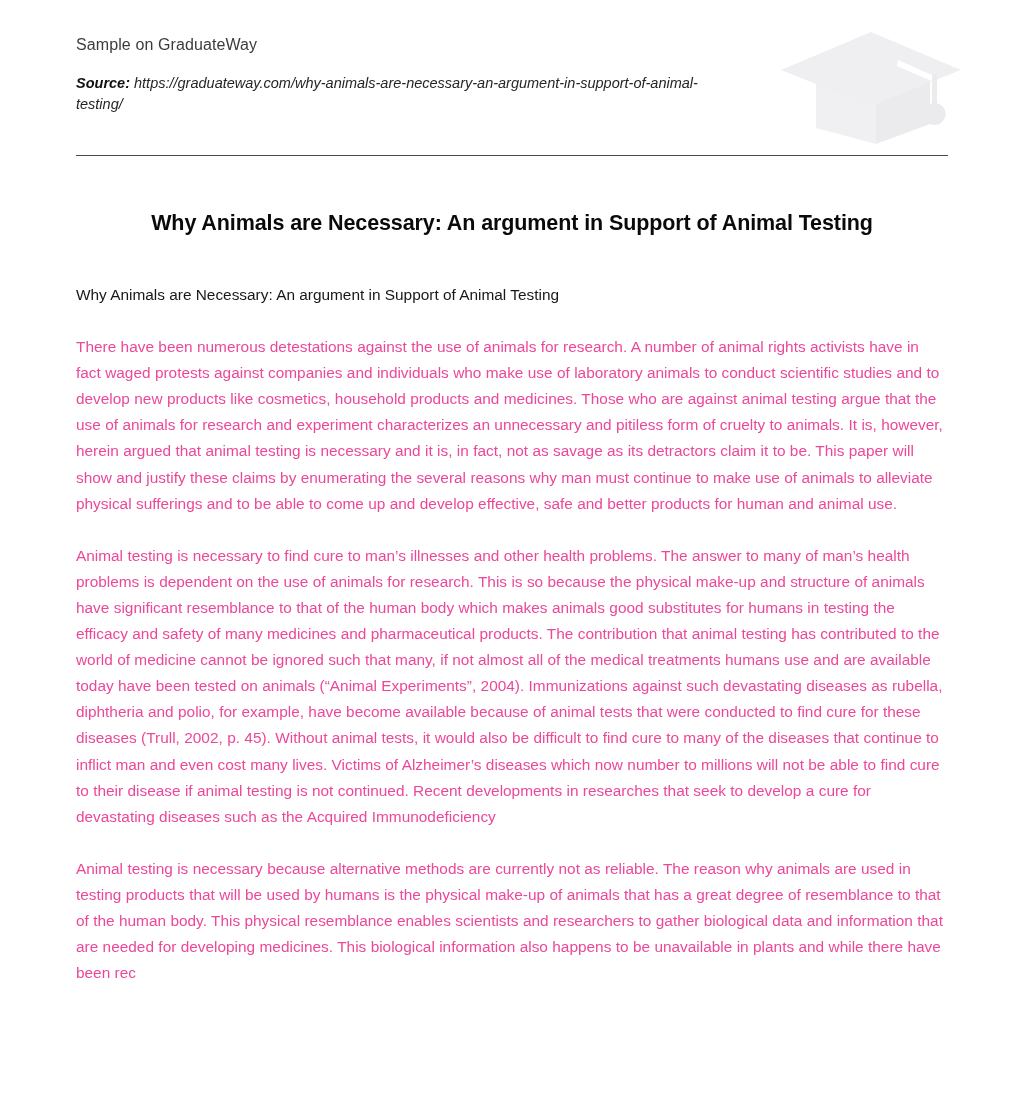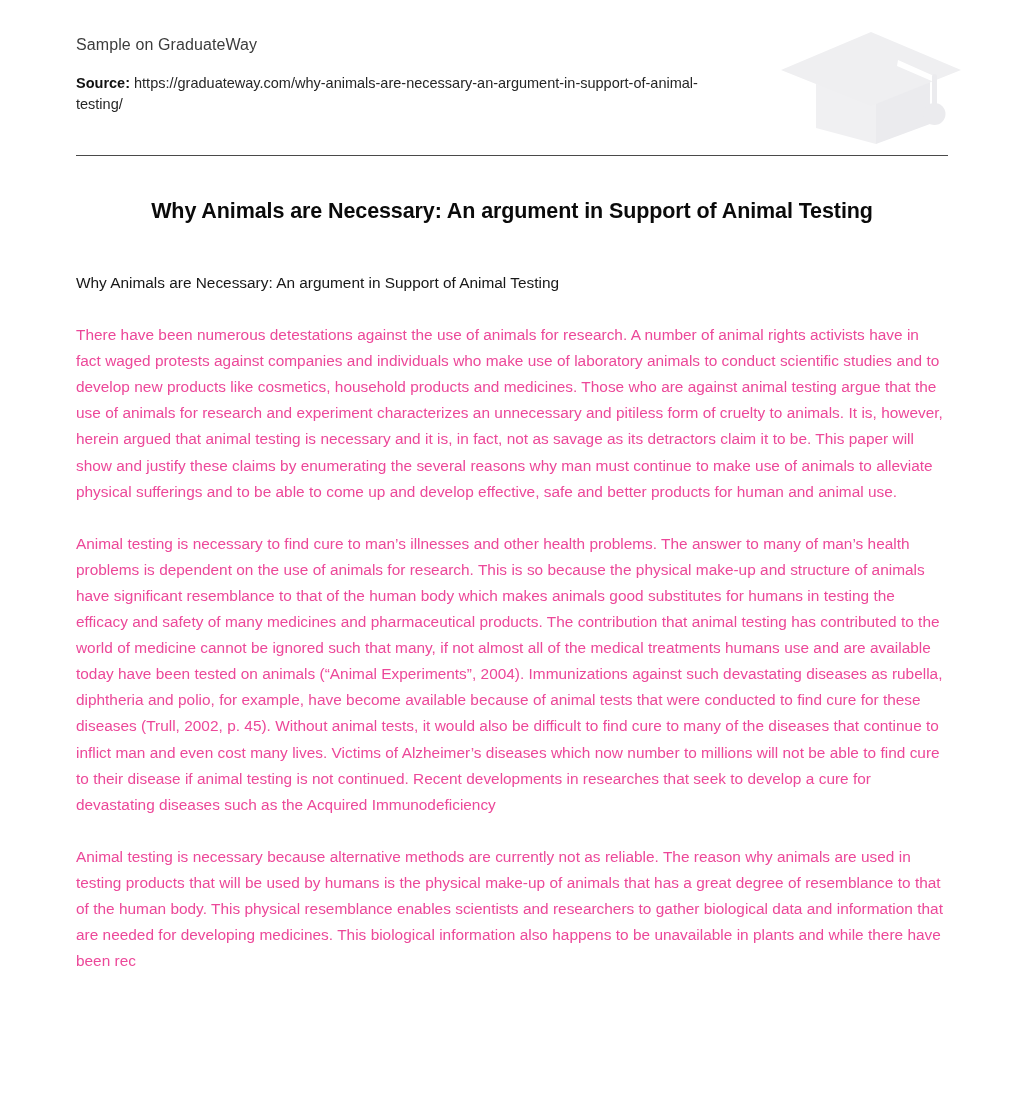--- a/index.html
+++ b/index.html
@@ -38,20 +38,21 @@
     margin: 0;
   }
 
   .source-line {
     margin-top: 13px;
     font-size: 14.5px;
     line-height: 21px;
     color: #262626;
     max-width: 640px;
     word-break: break-word;
+    font-style: italic;
   }
   .source-label {
     font-weight: 700;
     color: #111111;
   }
   .source-url {
     font-weight: 400;
     color: #262626;
   }
 
@@ -72,21 +73,21 @@
     top: 155px;
     width: 872px;
     height: 1px;
     background: #4a4a4a;
   }
 
   
   .doc {
     position: absolute;
     left: 76px;
-    top: 196px;
+    top: 208px;
     width: 872px;
   }
 
   .doc-title {
     font-size: 21.5px;
     font-weight: 700;
     color: #0a0a0a;
     text-align: center;
     line-height: 30px;
     margin: 0 0 44px 0;

